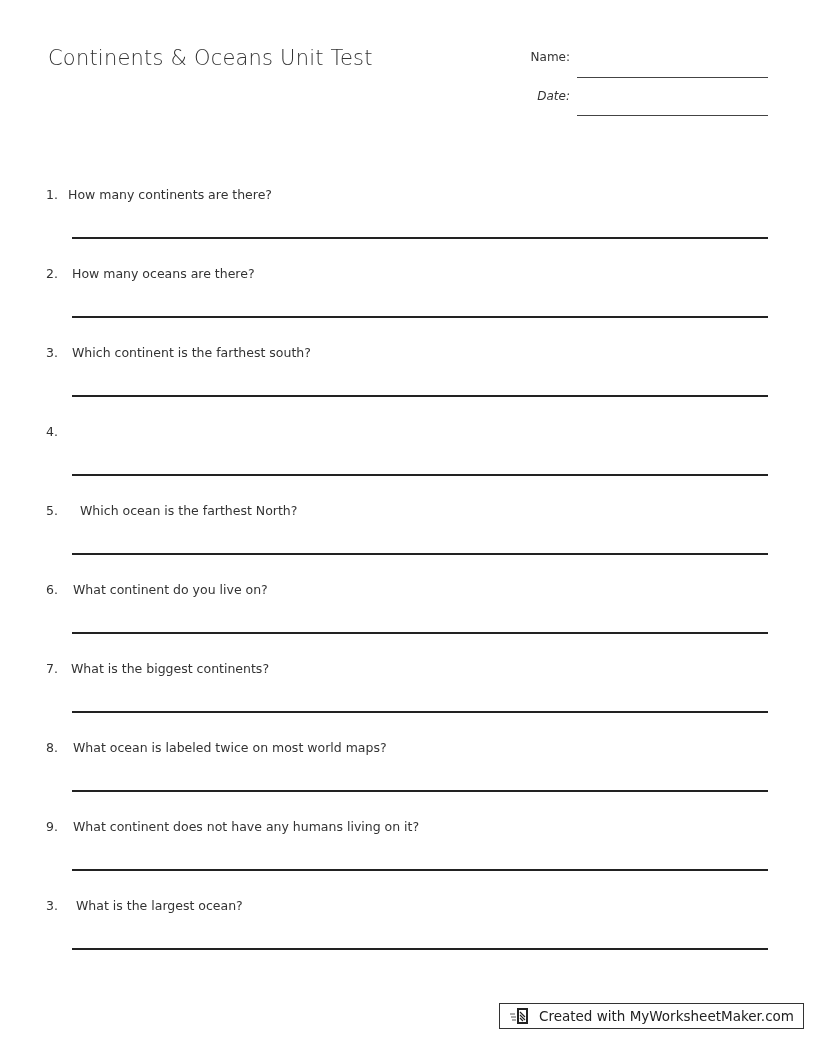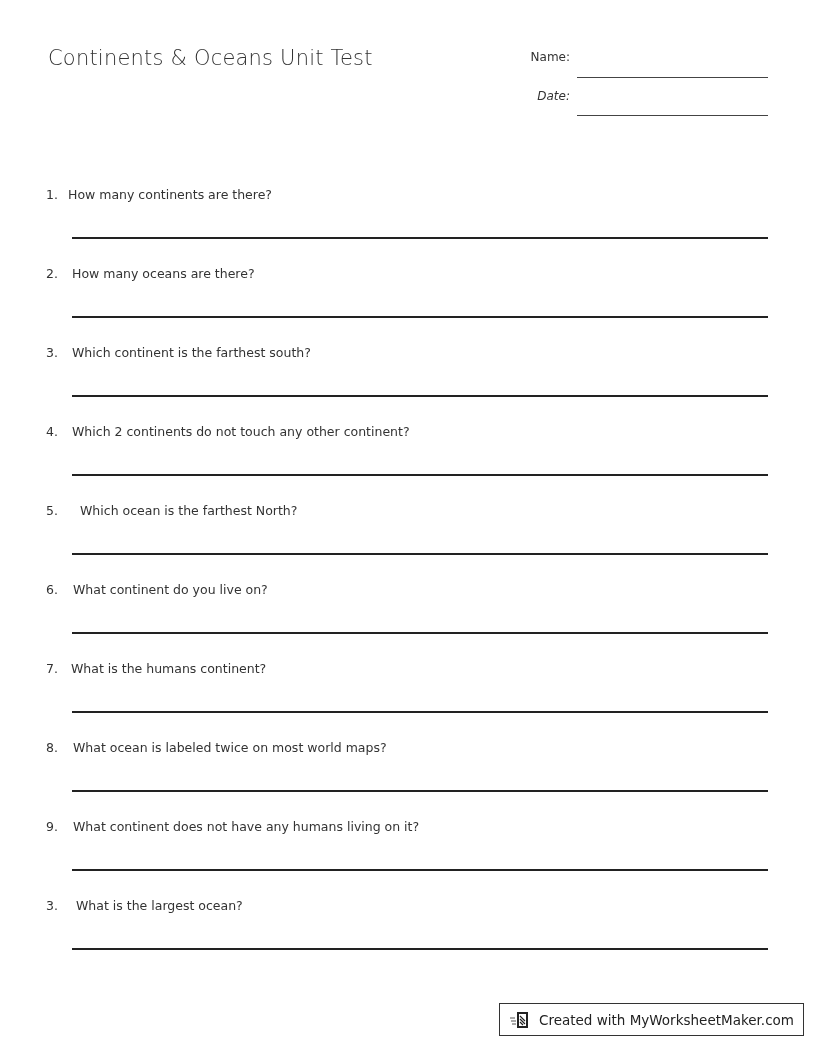--- a/index.html
+++ b/index.html
@@ -4,21 +4,21 @@
   <style>
     html, body { margin: 0; padding: 0; background: #ffffff; }
     body { width: 816px; height: 1056px; position: relative; overflow: hidden; font-family: "DejaVu Sans", sans-serif; color: #333; }
     .title { position: absolute; left: 48px; top: 46px; font-size: 21px; font-weight: 300; color: #333; letter-spacing: 0.2px; }
     .hdr-label { position: absolute; font-size: 12px; color: #333; text-align: right; width: 60px; }
     .hdr-line { position: absolute; left: 577px; width: 191px; height: 0; border-top: 1.5px solid #444; }
     .q { position: absolute; left: 0; width: 816px; height: 79px; }
     .q-num { position: absolute; left: 46px; top: 0; font-size: 12.5px; color: #333; }
     .q-text { position: absolute; left: 72px; top: 0; font-size: 12.5px; color: #333; }
     .q-line { position: absolute; left: 72px; width: 696px; top: 43px; height: 0; border-top: 2px solid #222; }
-    .footer { position: absolute; left: 499px; top: 1003px; width: 305px; height: 33px; border: 1.5px solid #333; box-sizing: border-box; display: flex; align-items: center; justify-content: center; gap: 8px; }
+    .footer { position: absolute; left: 499px; top: 1003px; width: 305px; height: 26px; border: 1.5px solid #333; box-sizing: border-box; display: flex; align-items: center; justify-content: center; gap: 8px; }
     .footer-text { font-family: "DejaVu Sans", sans-serif; font-size: 13.5px; color: #222; }
     .logo { width: 22px; height: 22px; }
   </style>
 </head>
 <body>
 
 <div class="title">Continents &amp; Oceans Unit Test</div>
 
 <div class="hdr-label" style="left:510px; top:50px;">Name:</div>
 <div class="hdr-line" style="top:77px;"></div>
@@ -37,36 +37,35 @@
     <span class="q-text">How many oceans are there?</span>
     <div class="q-line" style="top:50px;"></div>
   </div>
   <div class="q" style="top:345px;">
     <span class="q-num">3.</span>
     <span class="q-text">Which continent is the farthest south?</span>
     <div class="q-line" style="top:50px;"></div>
   </div>
   <div class="q" style="top:424px;">
     <span class="q-num">4.</span>
-    <span class="q-text">Which 2 continents do not touch any other continent?</span>
     <div class="q-line" style="top:50px;"></div>
   </div>
   <div class="q" style="top:503px;">
     <span class="q-num">5.</span>
     <span class="q-text" style="left:80px;">Which ocean is the farthest North?</span>
     <div class="q-line" style="top:50px;"></div>
   </div>
   <div class="q" style="top:582px;">
     <span class="q-num">6.</span>
     <span class="q-text" style="left:73px;">What continent do you live on?</span>
     <div class="q-line" style="top:50px;"></div>
   </div>
   <div class="q" style="top:661px;">
     <span class="q-num">7.</span>
-    <span class="q-text" style="left:71px;">What is the humans continent?</span>
+    <span class="q-text" style="left:71px;">What is the biggest continents?</span>
     <div class="q-line" style="top:50px;"></div>
   </div>
   <div class="q" style="top:740px;">
     <span class="q-num">8.</span>
     <span class="q-text" style="left:73px;">What ocean is labeled twice on most world maps?</span>
     <div class="q-line" style="top:50px;"></div>
   </div>
   <div class="q" style="top:819px;">
     <span class="q-num">9.</span>
     <span class="q-text" style="left:73px;">What continent does not have any humans living on it?</span>

